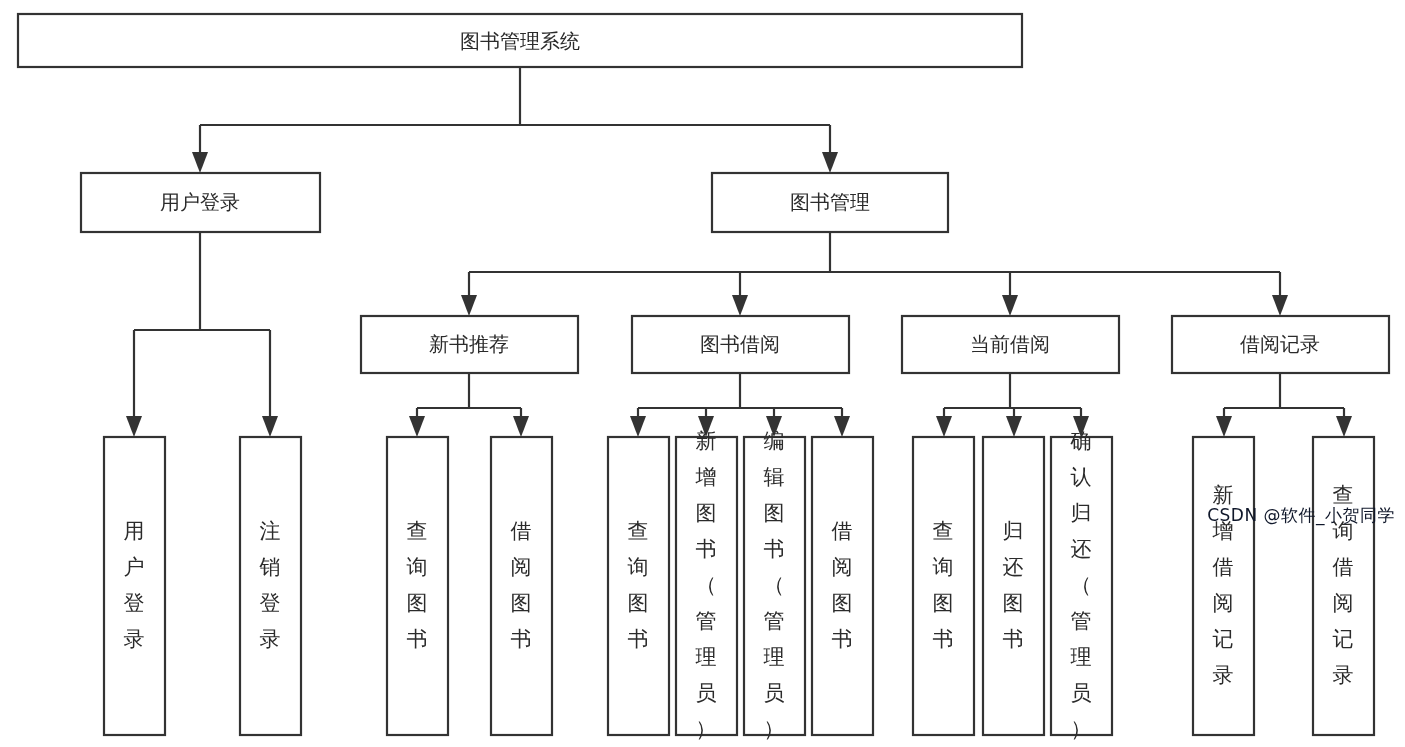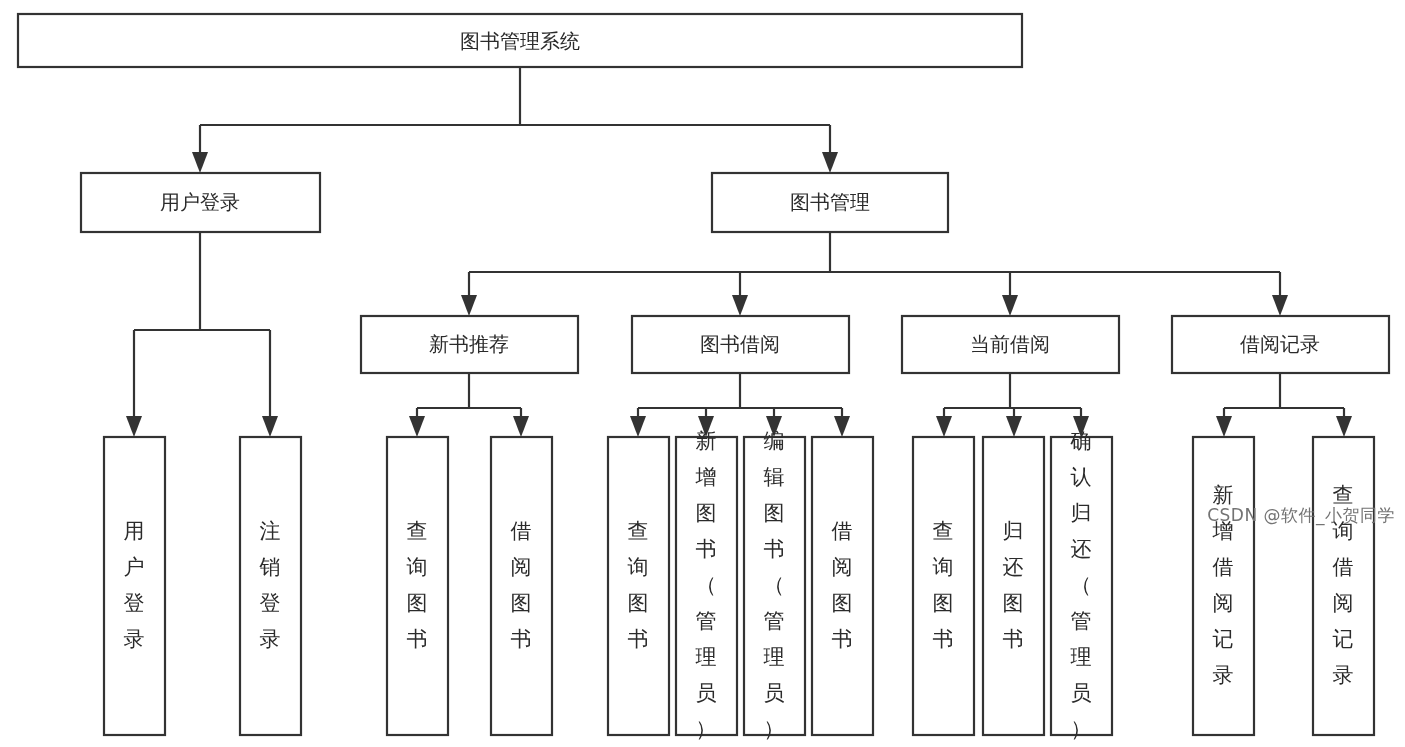--- a/index.html
+++ b/index.html
@@ -53,21 +53,21 @@
     font-size: 21px;
     fill: #2b2b2b;
     text-anchor: middle;
   }
   .watermark {
     position: absolute;
     right: 10px;
     bottom: 4px;
     font-family: "DejaVu Sans", "Liberation Sans", sans-serif;
     font-size: 17px;
-    color: #737373;
+    color: #0f172a;
     white-space: nowrap;
     letter-spacing: 0.5px;
     pointer-events: none;
   }
 </style>
 </head>
 <body>
 
 <div id="diagram-root">
 

